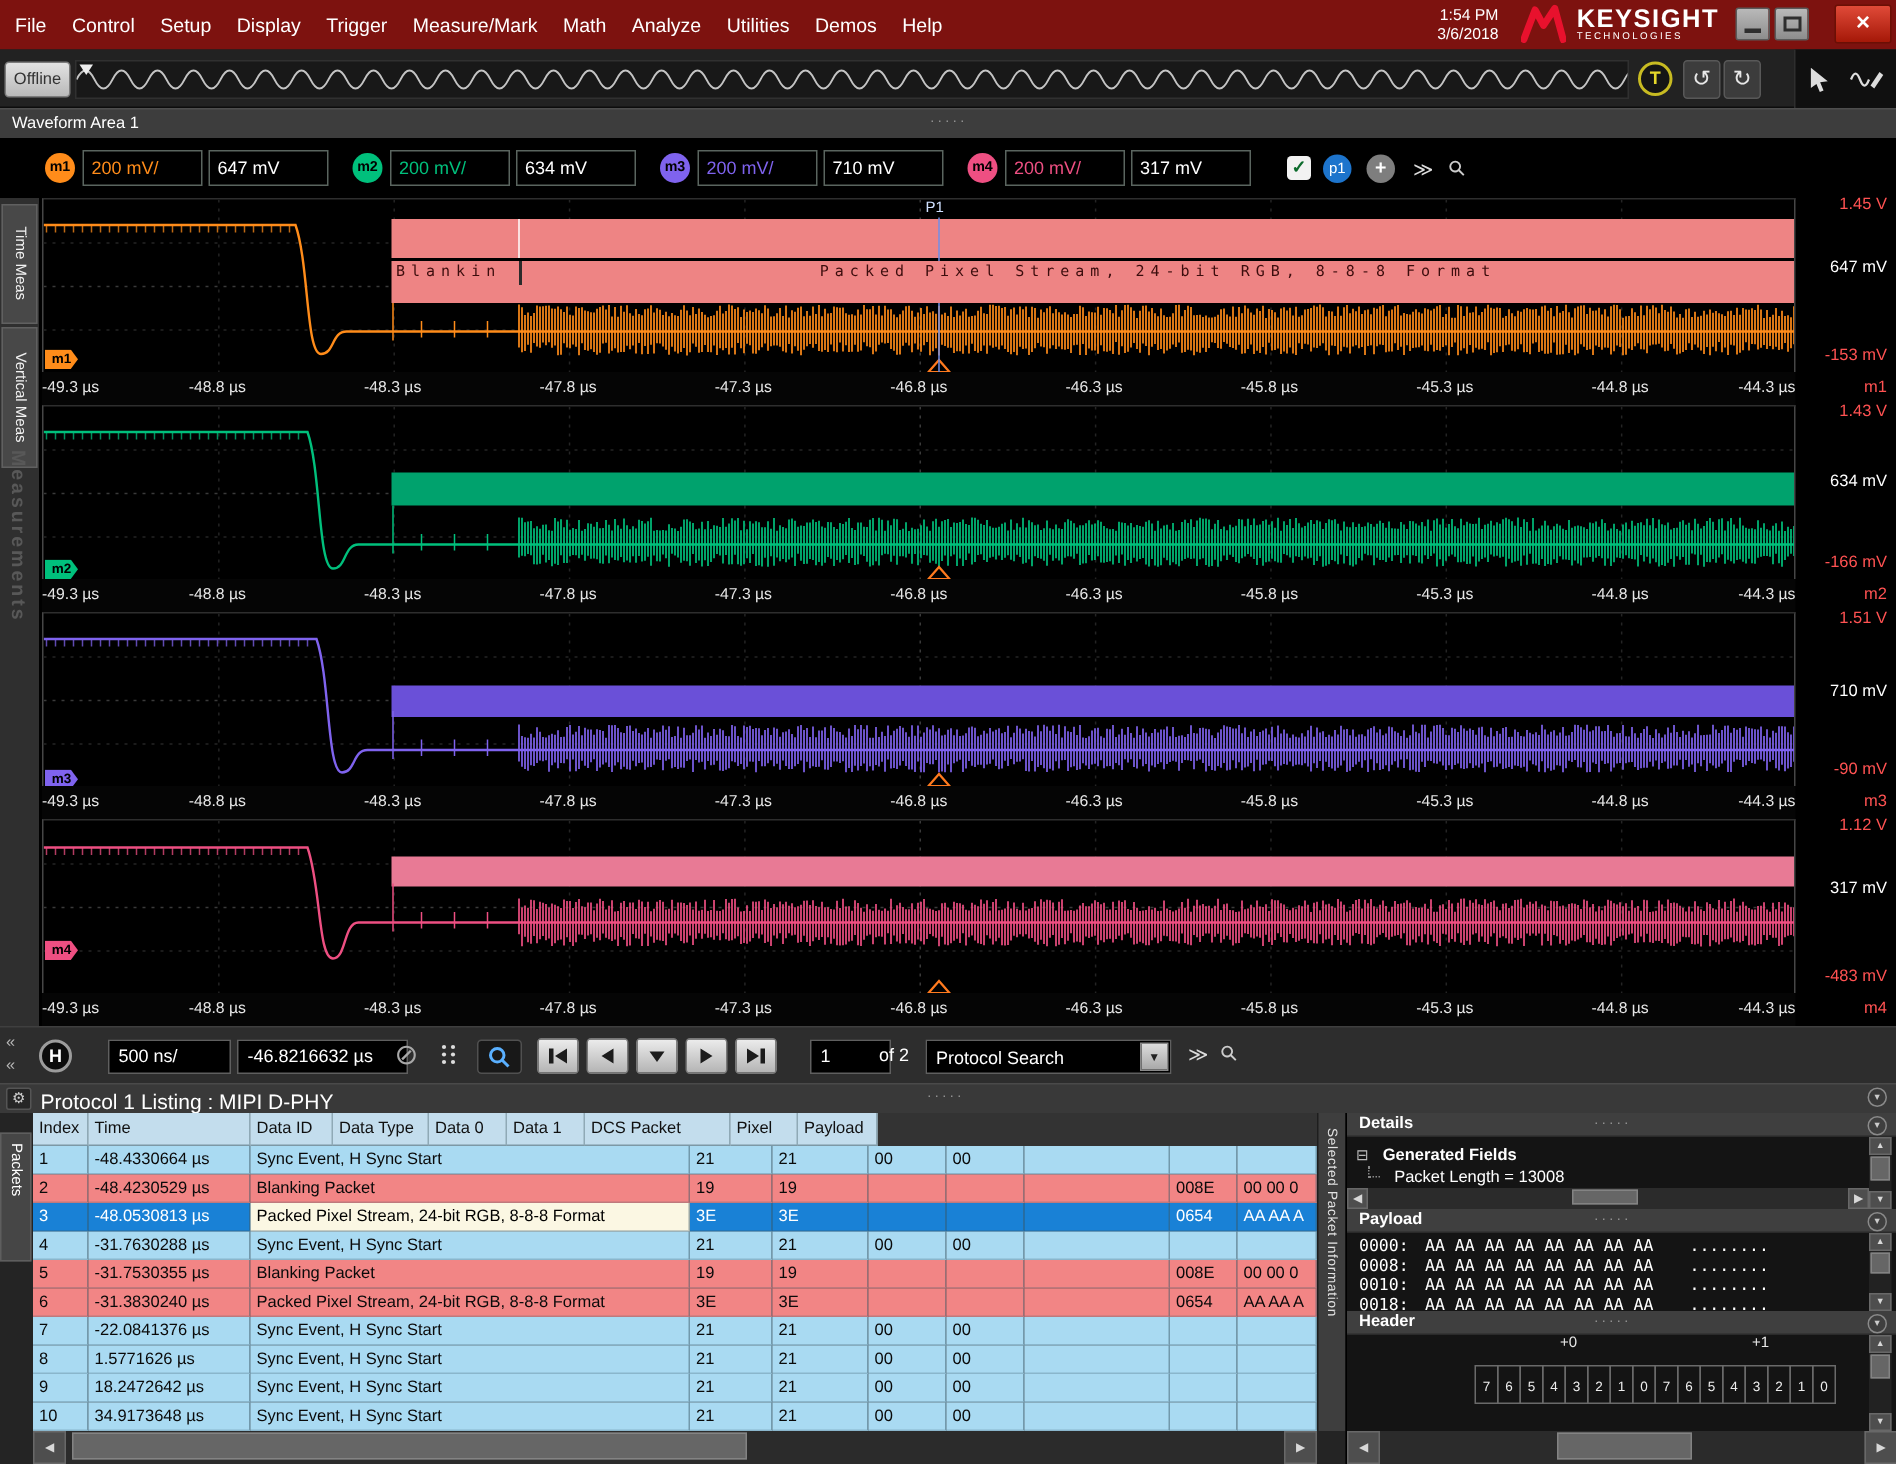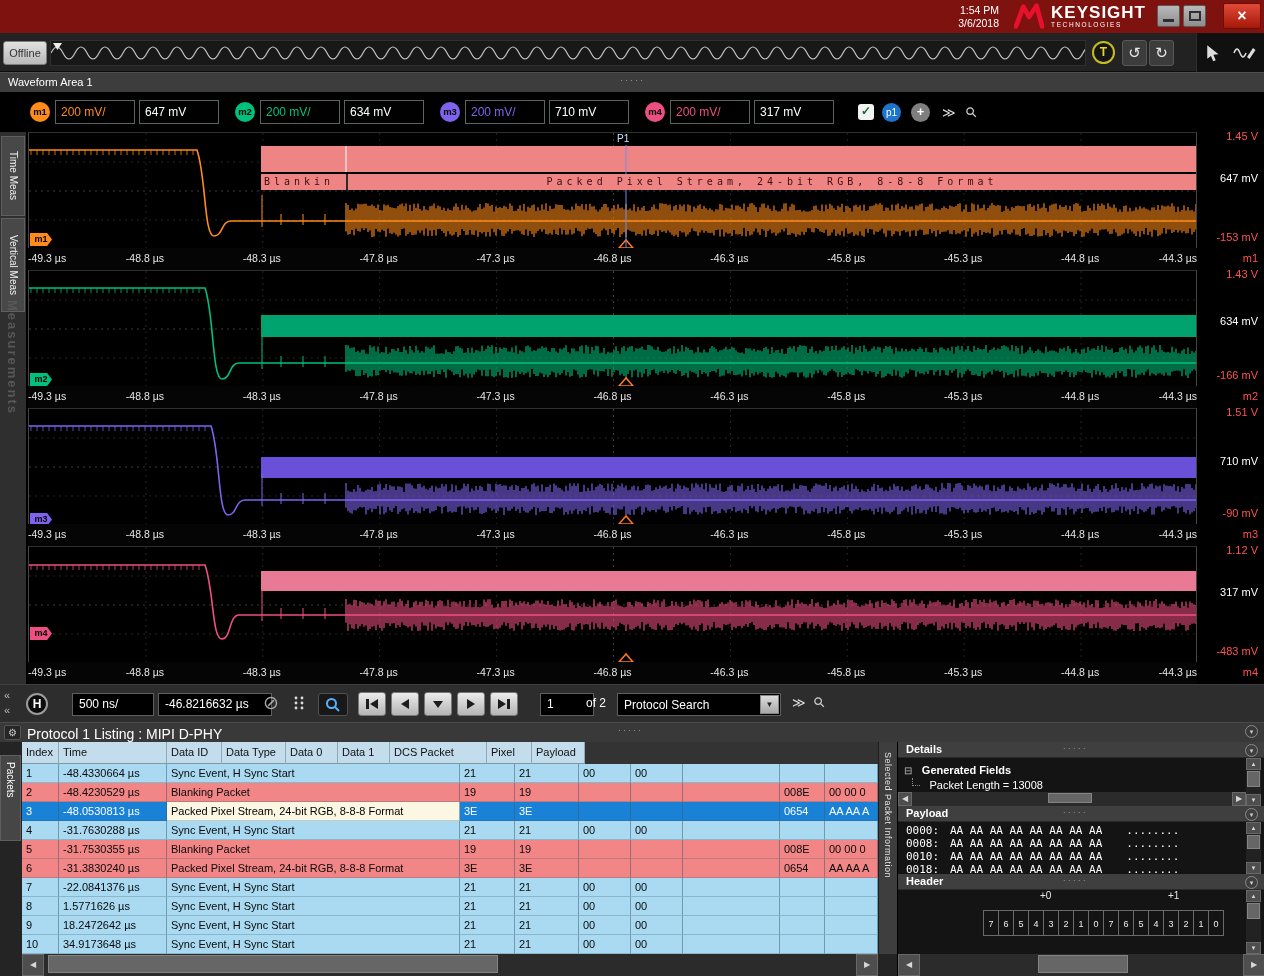--- a/index.html
+++ b/index.html
@@ -63,21 +63,21 @@
   .axis{position:absolute;background:#050505;}
   .axlbl{position:absolute;top:4px;font-size:10.5px;color:#e6e6e6;transform:translateX(-50%);white-space:nowrap;}
   .rcol{position:absolute;}
   .rlbl{position:absolute;right:6px;font-size:11px;white-space:nowrap;}
   .toplbl{top:-2px;color:#ff5252;}
   .midlbl{color:#fff;}
   .botlbl{top:99px;color:#ff5252;}
   .mlbl{top:120px;color:#ff5252;}
   .chtag{position:absolute;left:1px;width:22px;height:13px;color:#000;font-size:9px;font-weight:bold;text-align:center;line-height:13px;clip-path:polygon(0 0,78% 0,100% 50%,78% 100%,0 100%);}
   .p1lbl{position:absolute;left:588px;top:0;font-size:10px;color:#cfe0ff;}
-  .decode-strip{position:absolute;height:16px;background:#ee8484;}
+  .decode-strip{position:absolute;height:28px;background:#ee8484;}
   .decode-short{position:absolute;left:3px;top:2px;width:80px;overflow:hidden;font-family:"DejaVu Sans Mono",monospace;font-size:10px;letter-spacing:4px;color:#3c0d0d;white-space:nowrap;}
   .decode-long{position:absolute;left:85px;right:0;top:2px;text-align:center;font-family:"DejaVu Sans Mono",monospace;font-size:10px;letter-spacing:4px;color:#3c0d0d;white-space:nowrap;overflow:hidden;}
   .decode-div{position:absolute;top:0;width:2px;height:16px;background:#2b2b2b;}
 
   
   #hbar{left:0;top:684px;width:1264px;height:38px;background:#2d2d2d;border-top:1px solid #3f3f3f;}
   #hbar-collapse{position:absolute;left:4px;top:3px;color:#b8b8b8;font-size:11px;line-height:15px;}
   #hbar-collapse span{display:block;}
   #h-badge{position:absolute;left:26px;top:8px;width:22px;height:22px;border-radius:50%;background:#0c0c0c;border:2px solid #9c9c9c;color:#fff;font-weight:bold;font-size:12px;text-align:center;line-height:18px;}
   .hfield{position:absolute;height:23px;background:#000;border:1px solid #5f5f5f;color:#fff;font-size:12px;line-height:21px;padding-left:6px;white-space:nowrap;overflow:hidden;margin-left:16px;}
@@ -145,20 +145,33 @@
   .hscroll{position:absolute;background:#2b2b2b;}
   .sbtn{position:absolute;background:#4e4e4e;border:1px solid #686868;color:#d8d8d8;text-align:center;}
   .sthumb{position:absolute;left:1px;right:1px;background:#666;border:1px solid #838383;}
 </style>
 </head>
 <body>
 
 <div id="root">
 
   <div class="abs" id="menubar">
+    <div id="menu-items">
+        <span class="menu-item">File</span>
+        <span class="menu-item">Control</span>
+        <span class="menu-item">Setup</span>
+        <span class="menu-item">Display</span>
+        <span class="menu-item">Trigger</span>
+        <span class="menu-item">Measure/Mark</span>
+        <span class="menu-item">Math</span>
+        <span class="menu-item">Analyze</span>
+        <span class="menu-item">Utilities</span>
+        <span class="menu-item">Demos</span>
+        <span class="menu-item">Help</span>
+      </div>
     <div id="clock">
       <div>1:54 PM</div>
       <div>3/6/2018</div>
     </div>
     <div id="logo">
       <svg width="30" height="26" viewBox="0 0 32 26">
           <path d="M2,24 L10,3 L16,14 L24,2 L30,24" fill="none" stroke="#e8112d" stroke-width="5" stroke-linejoin="round" stroke-linecap="round"></path>
         </svg>
       <div>
         <div id="brand">KEYSIGHT</div>

